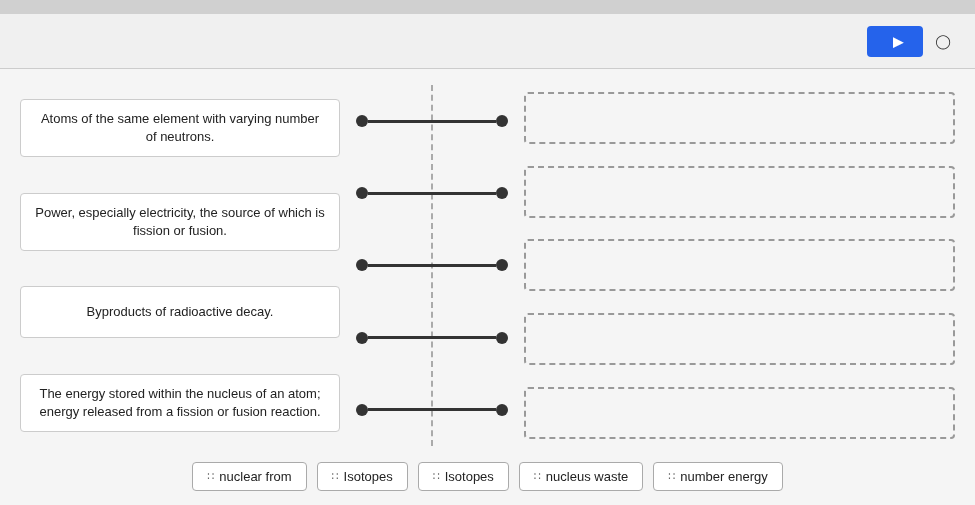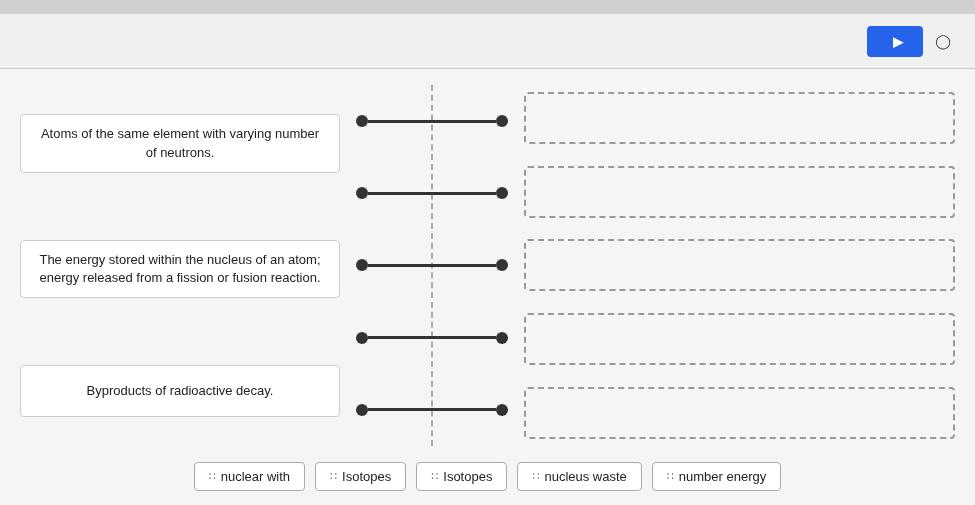--- a/index.html
+++ b/index.html
@@ -234,22 +234,23 @@
     <span class="timer-icon">◯</span>
     <span></span>
   </div>
 </div>
 
 <div class="main-content">
   <div class="matching-area">
 
     <div class="definitions-col">
     <div class="definition-box">Atoms of the same element with varying number of neutrons.</div>
+        <div class="definition-box">Power, especially electricity, the source of which is fission or fusion.</div>
+        <div class="definition-box">Byproducts of radioactive decay.</div>
         <div class="definition-box">The energy stored within the nucleus of an atom; energy released from a fission or fusion reaction.</div>
-        <div class="definition-box">Byproducts of radioactive decay.</div>
       </div>
 
     <div class="connector-col">
       <div class="vertical-line"></div>
     <div class="connector-row">
           <div class="dot-left"></div>
           <div class="connector-line"></div>
           <div class="dot-right"></div>
         </div>
         <div class="connector-row">
@@ -279,21 +280,21 @@
         <div class="answer-box"></div>
         <div class="answer-box"></div>
         <div class="answer-box"></div>
         <div class="answer-box"></div>
       </div>
   </div>
 
   <div class="terms-row">
   <div class="term-chip" draggable="true">
         <span class="drag-icon">∷</span>
-        <span>nuclear with</span>
+        <span>nuclear from</span>
       </div>
       <div class="term-chip" draggable="true">
         <span class="drag-icon">∷</span>
         <span>Isotopes</span>
       </div>
       <div class="term-chip" draggable="true">
         <span class="drag-icon">∷</span>
         <span>Isotopes</span>
       </div>
       <div class="term-chip" draggable="true">

